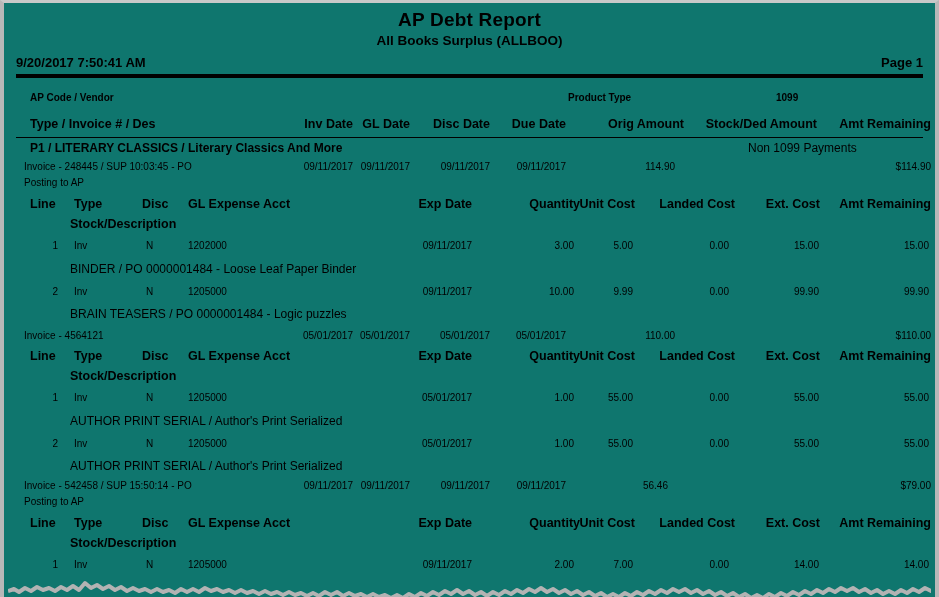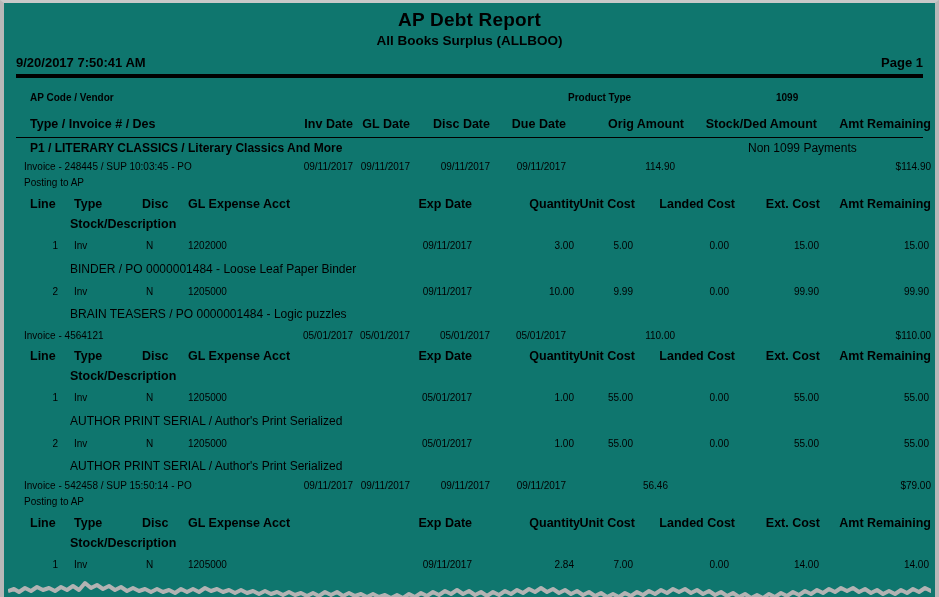--- a/index.html
+++ b/index.html
@@ -299,21 +299,21 @@
   <div class="row lineitem-hdr" style="height:21px;">
     <span class="cell bold" style="left:58px;line-height:21px;">Stock/Description</span>
   </div>
 
   <div class="row">
     <span class="cell r" style="left:18px;width:28px;">1</span>
     <span class="cell" style="left:62px;">Inv</span>
     <span class="cell" style="left:134px;">N</span>
     <span class="cell" style="left:176px;">1205000</span>
     <span class="cell r" style="left:330px;width:130px;">09/11/2017</span>
-    <span class="cell r" style="left:430px;width:132px;">2.84</span>
+    <span class="cell r" style="left:430px;width:132px;">2.00</span>
     <span class="cell r" style="left:500px;width:121px;">7.00</span>
     <span class="cell r" style="left:580px;width:137px;">0.00</span>
     <span class="cell r" style="left:680px;width:127px;">14.00</span>
     <span class="cell r" style="left:760px;width:157px;">14.00</span>
   </div>
 
   <div class="torn">
     <svg width="931" height="26" viewBox="0 0 931 26" preserveAspectRatio="none" aria-hidden="true">
       <path d="M0,14 L6,12 L11,15 L17,11 L23,14 L29,10 L35,13 L41,11 L47,14 L53,10 L59,13 L65,9
                L71,13 L77,6 L83,11 L89,8 L95,12 L101,9 L107,13 L113,10 L119,14 L125,11 L131,14

